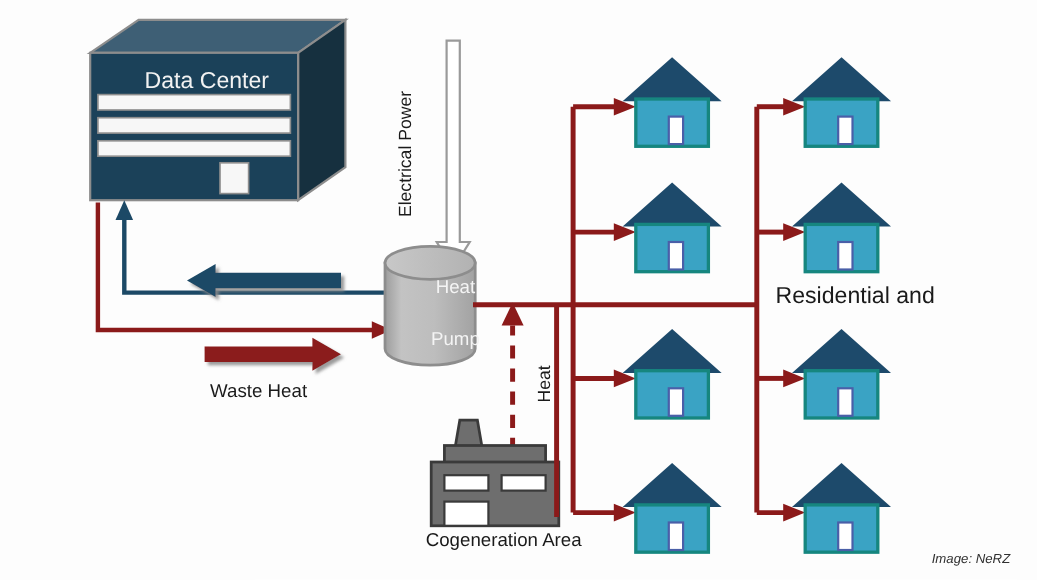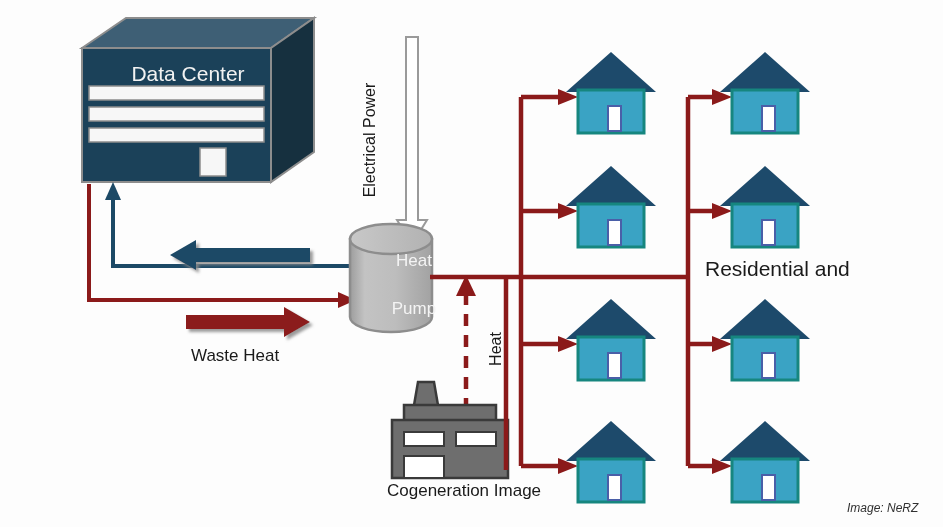--- a/index.html
+++ b/index.html
@@ -215,21 +215,21 @@
   <div id="lbl-waste" class="lbl">Waste Heat</div>
 
   <div id="lbl-elec" class="lbl">
     <span id="lbl-elec-inner">Electrical Power</span>
   </div>
 
   <div id="lbl-heat" class="lbl">
     <span id="lbl-heat-inner">Heat</span>
   </div>
 
-  <div id="lbl-cogen" class="lbl">Cogeneration Image</div>
+  <div id="lbl-cogen" class="lbl">Cogeneration Area</div>
 
   <div id="lbl-resid" class="lbl">
     <span>Residential and</span>
   </div>
 
   <div id="lbl-credit" class="lbl">Image: NeRZ</div>
 
 </div>
 
 </body></html>

